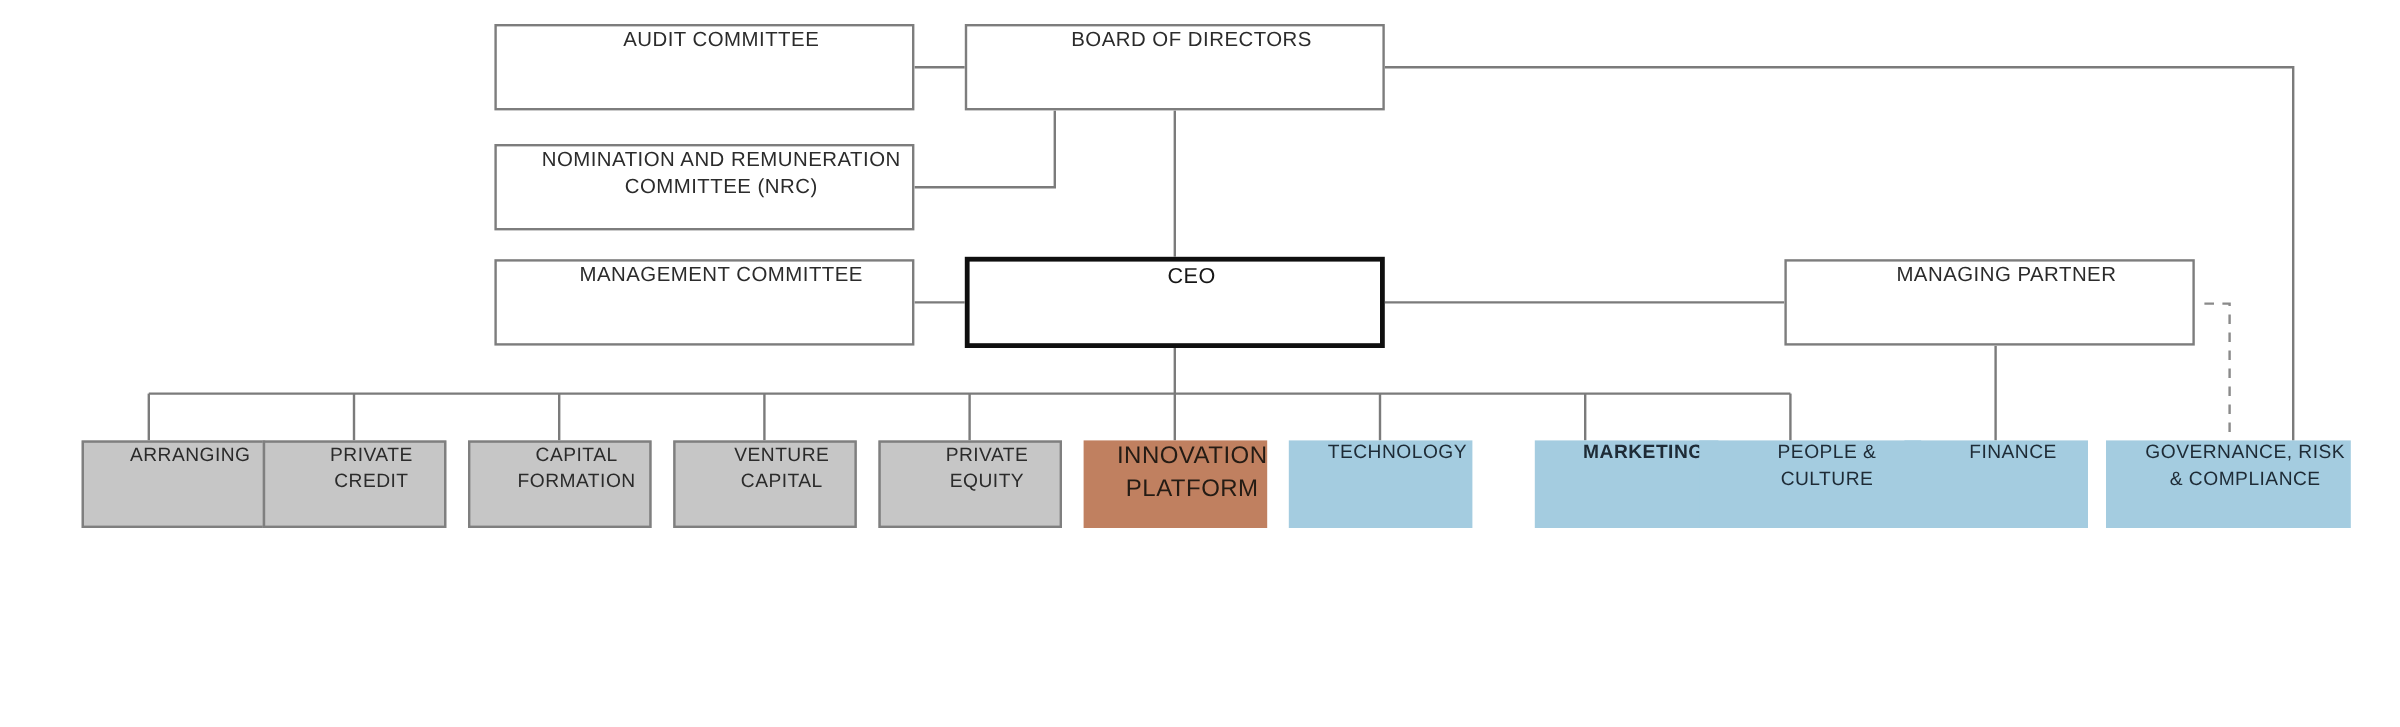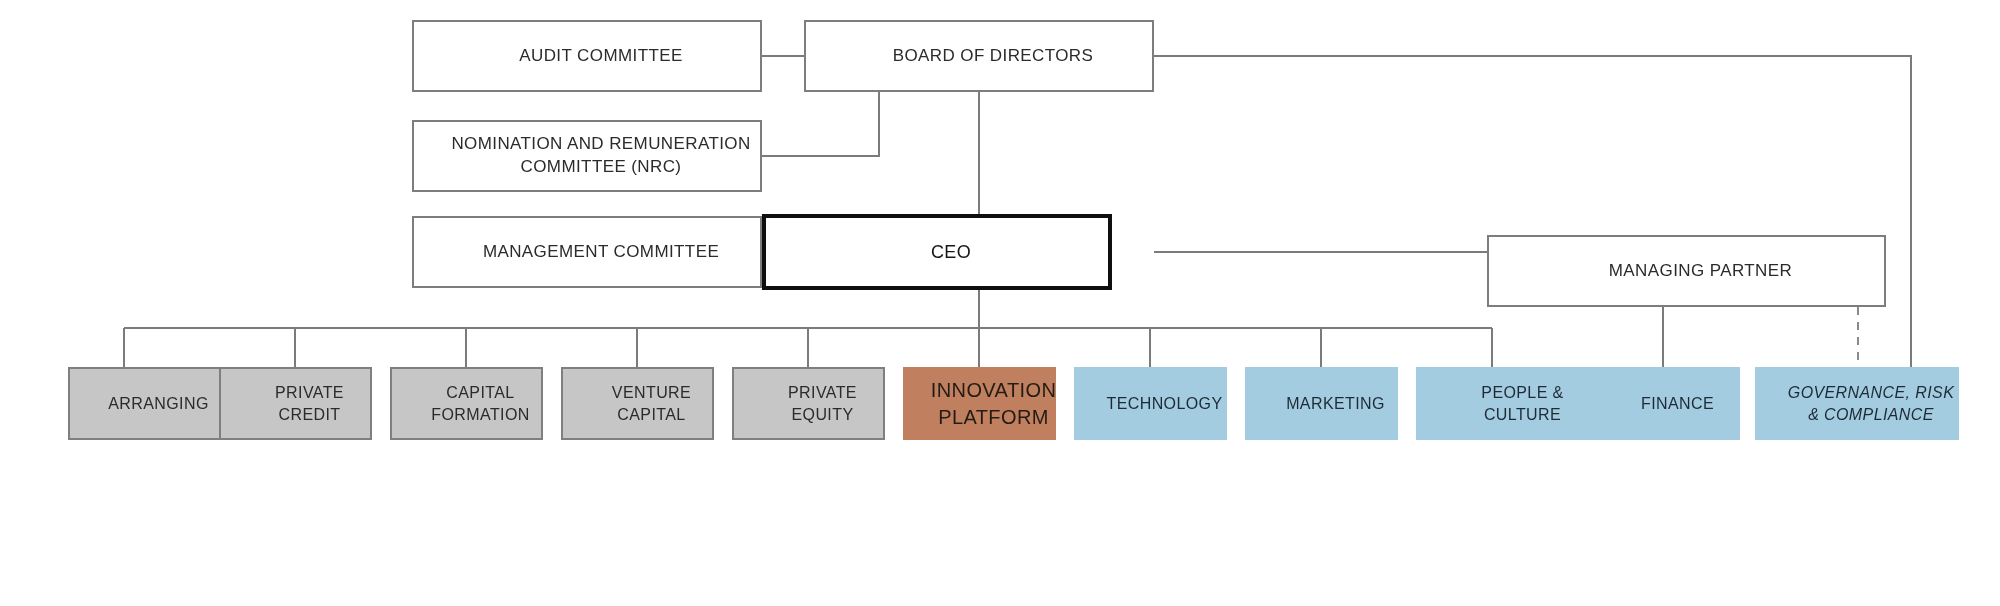--- a/index.html
+++ b/index.html
@@ -29,21 +29,21 @@
     stroke-width: 2;
   }
   .edge.dashed {
     stroke-dasharray: 8 7;
     stroke: var(--dash-color, #8a8a8a);
   }
   .node {
     position: absolute;
     box-sizing: border-box;
     display: flex;
-    align-items: center;
+    align-items: flex-start;
     justify-content: center;
     text-align: center;
     white-space: pre-line;
     line-height: 1.35;
     letter-spacing: 0.4px;
     color: var(--text-dark, #2f2f2f);
     padding-left: 28px;
   }
   .node.white {
     background: var(--white-fill, #ffffff);
@@ -73,34 +73,34 @@
     border: none;
     font-size: 16px;
     color: var(--text-navy, #1e2b36);
   }
 
   
   #n-audit    { left: 412px;  top: 20px;  width: 350px; height: 72px; }
   #n-board    { left: 804px;  top: 20px;  width: 350px; height: 72px; }
   #n-nrc      { left: 412px;  top: 120px; width: 350px; height: 72px; }
   #n-mgmt     { left: 412px;  top: 216px; width: 350px; height: 72px; }
-  #n-ceo      { left: 762px;  top: 214px; width: 350px; height: 76px; }
-  #n-mp       { left: 1487px; top: 216px; width: 399px; height: 72px; margin-top: 19px; }
+  #n-ceo      { left: 804px;  top: 214px; width: 350px; height: 76px; }
+  #n-mp       { left: 1487px; top: 216px; width: 342px; height: 72px; }
 
   #n-arranging { left: 48px;   top: 367px; width: 153px; height: 73px; margin-left: 20px; }
   #n-pcredit   { left: 219px;  top: 367px; width: 153px; height: 73px; }
   #n-cform     { left: 390px;  top: 367px; width: 153px; height: 73px; }
   #n-vcap      { left: 561px;  top: 367px; width: 153px; height: 73px; }
   #n-pequity   { left: 732px;  top: 367px; width: 153px; height: 73px; }
   #n-innov     { left: 903px;  top: 367px; width: 153px; height: 73px; }
   #n-tech      { left: 1074px; top: 367px; width: 153px; height: 73px; }
-  #n-mktg      { left: 1245px; top: 367px; width: 153px; height: 73px; }
+  #n-mktg      { left: 1279px; top: 367px; width: 153px; height: 73px; font-weight: bold; }
   #n-people    { left: 1416px; top: 367px; width: 185px; height: 73px; }
   #n-finance   { left: 1587px; top: 367px; width: 153px; height: 73px; }
-  #n-grc       { left: 1755px; top: 367px; width: 204px; height: 73px; font-style: italic; }
+  #n-grc       { left: 1755px; top: 367px; width: 204px; height: 73px; }
 </style>
 </head>
 <body>
 
 <div class="canvas">
 
   <svg class="connectors" viewBox="0 0 2000 606" xmlns="http://www.w3.org/2000/svg">
     <path class="edge" d="M762 56 H804"></path>
     <path class="edge" d="M1154 56 H1911 V367"></path>
     <path class="edge" d="M879 92 V156 H762"></path>

